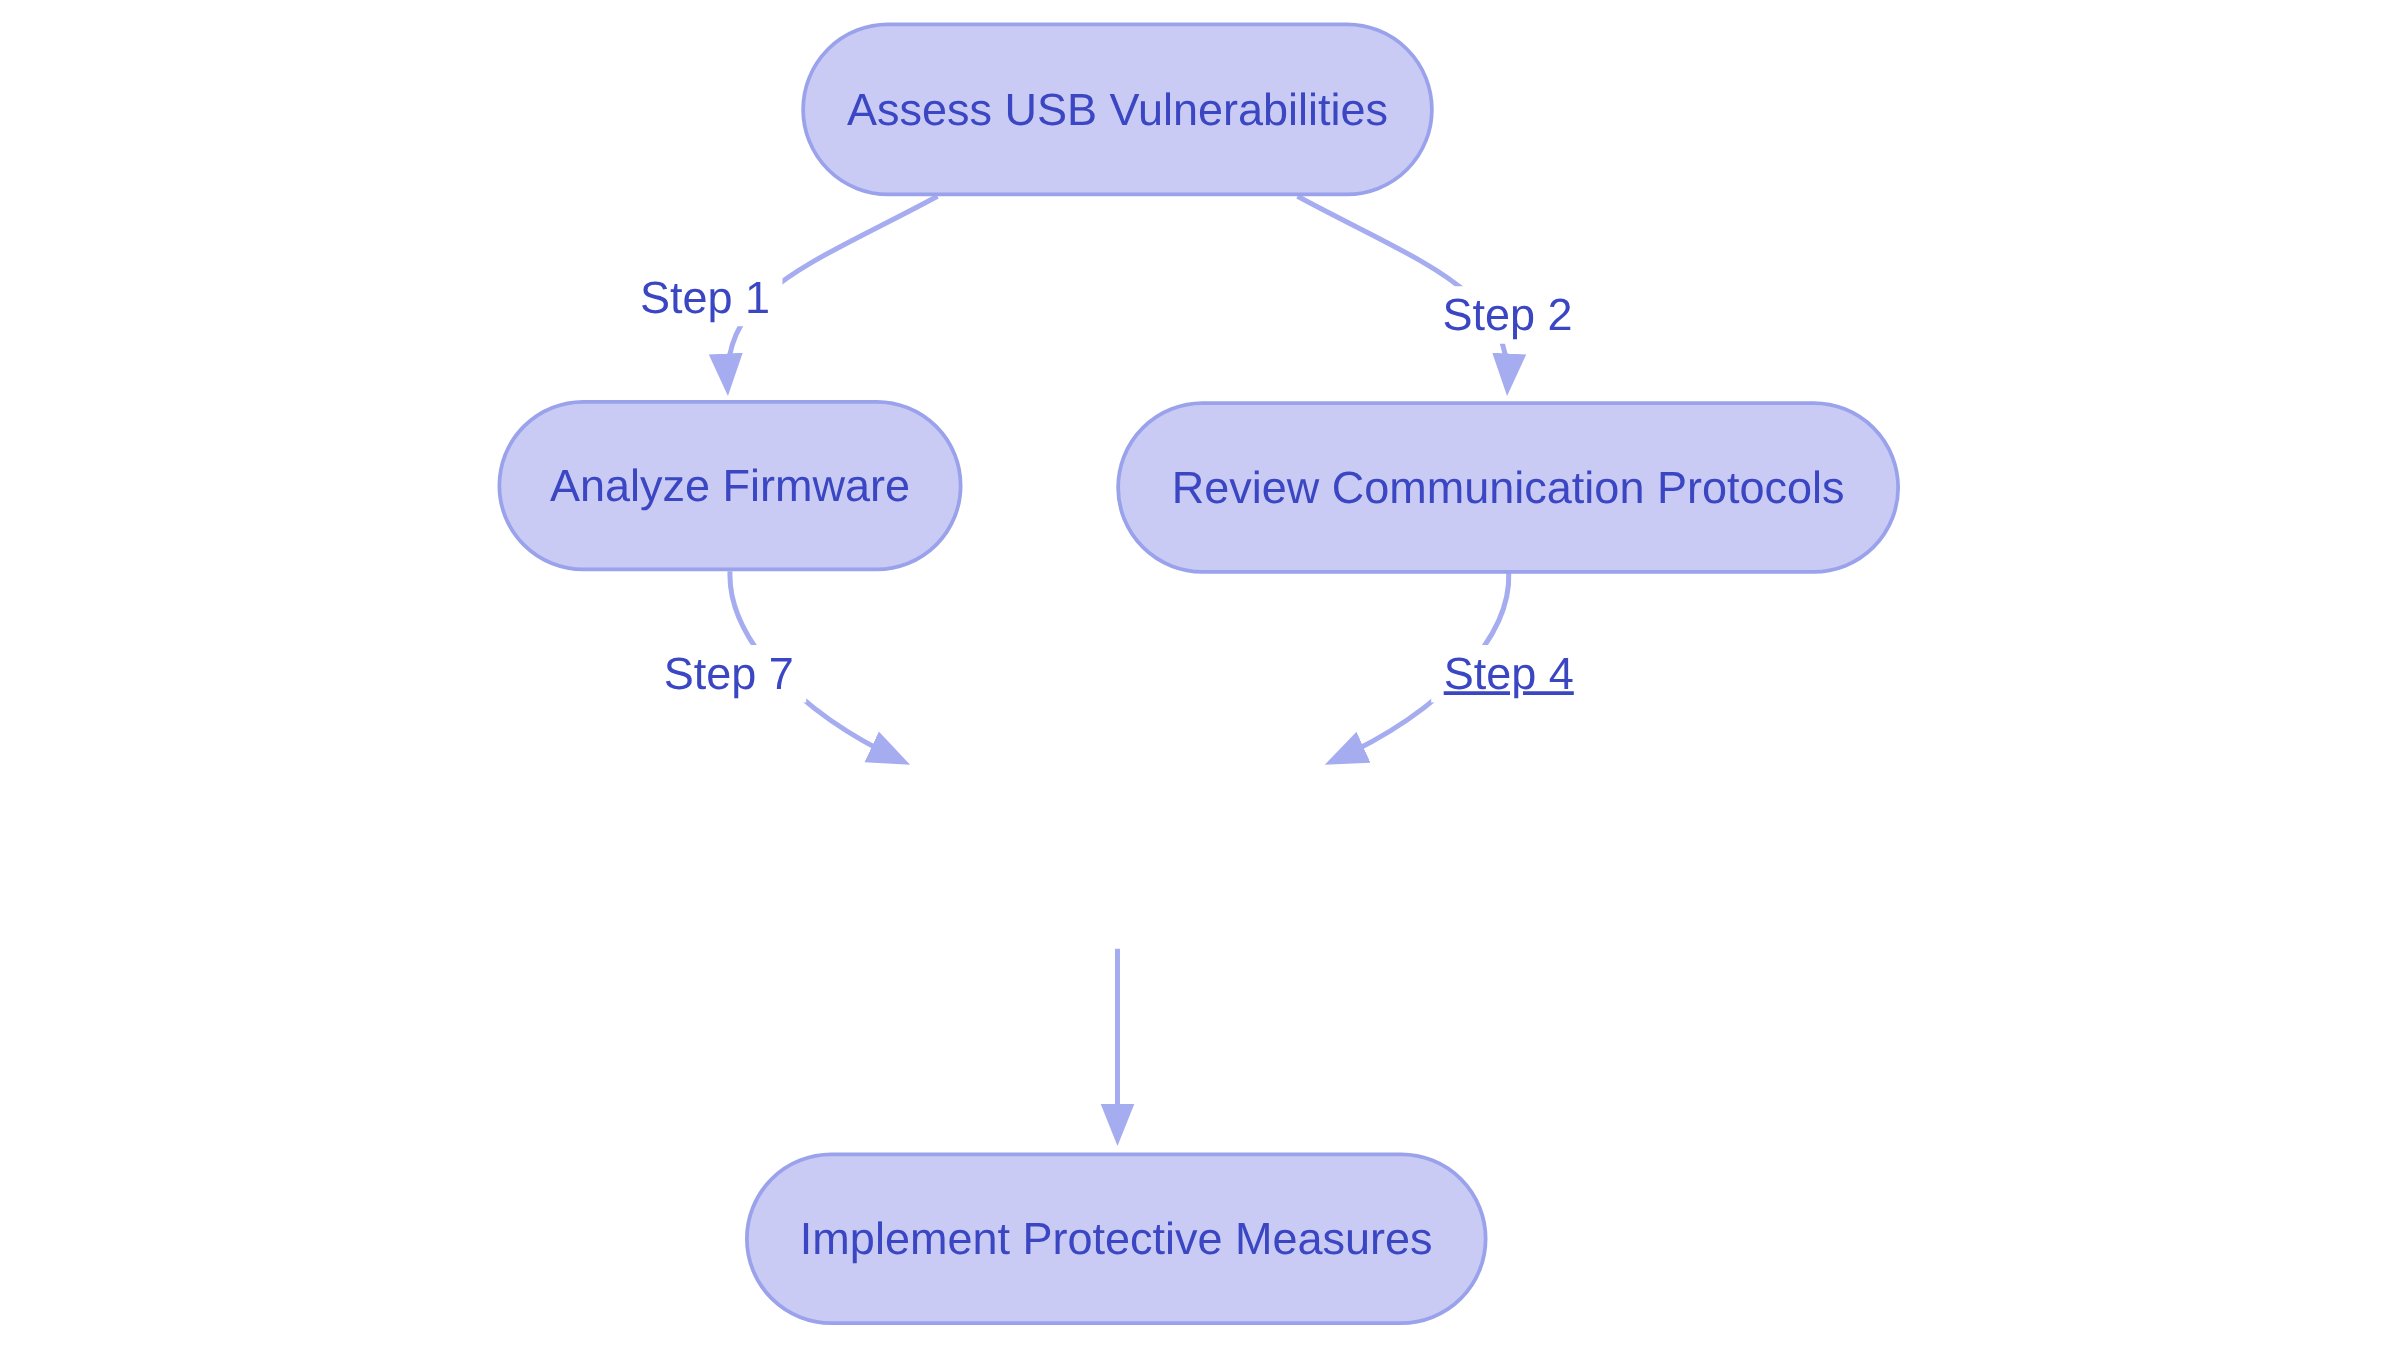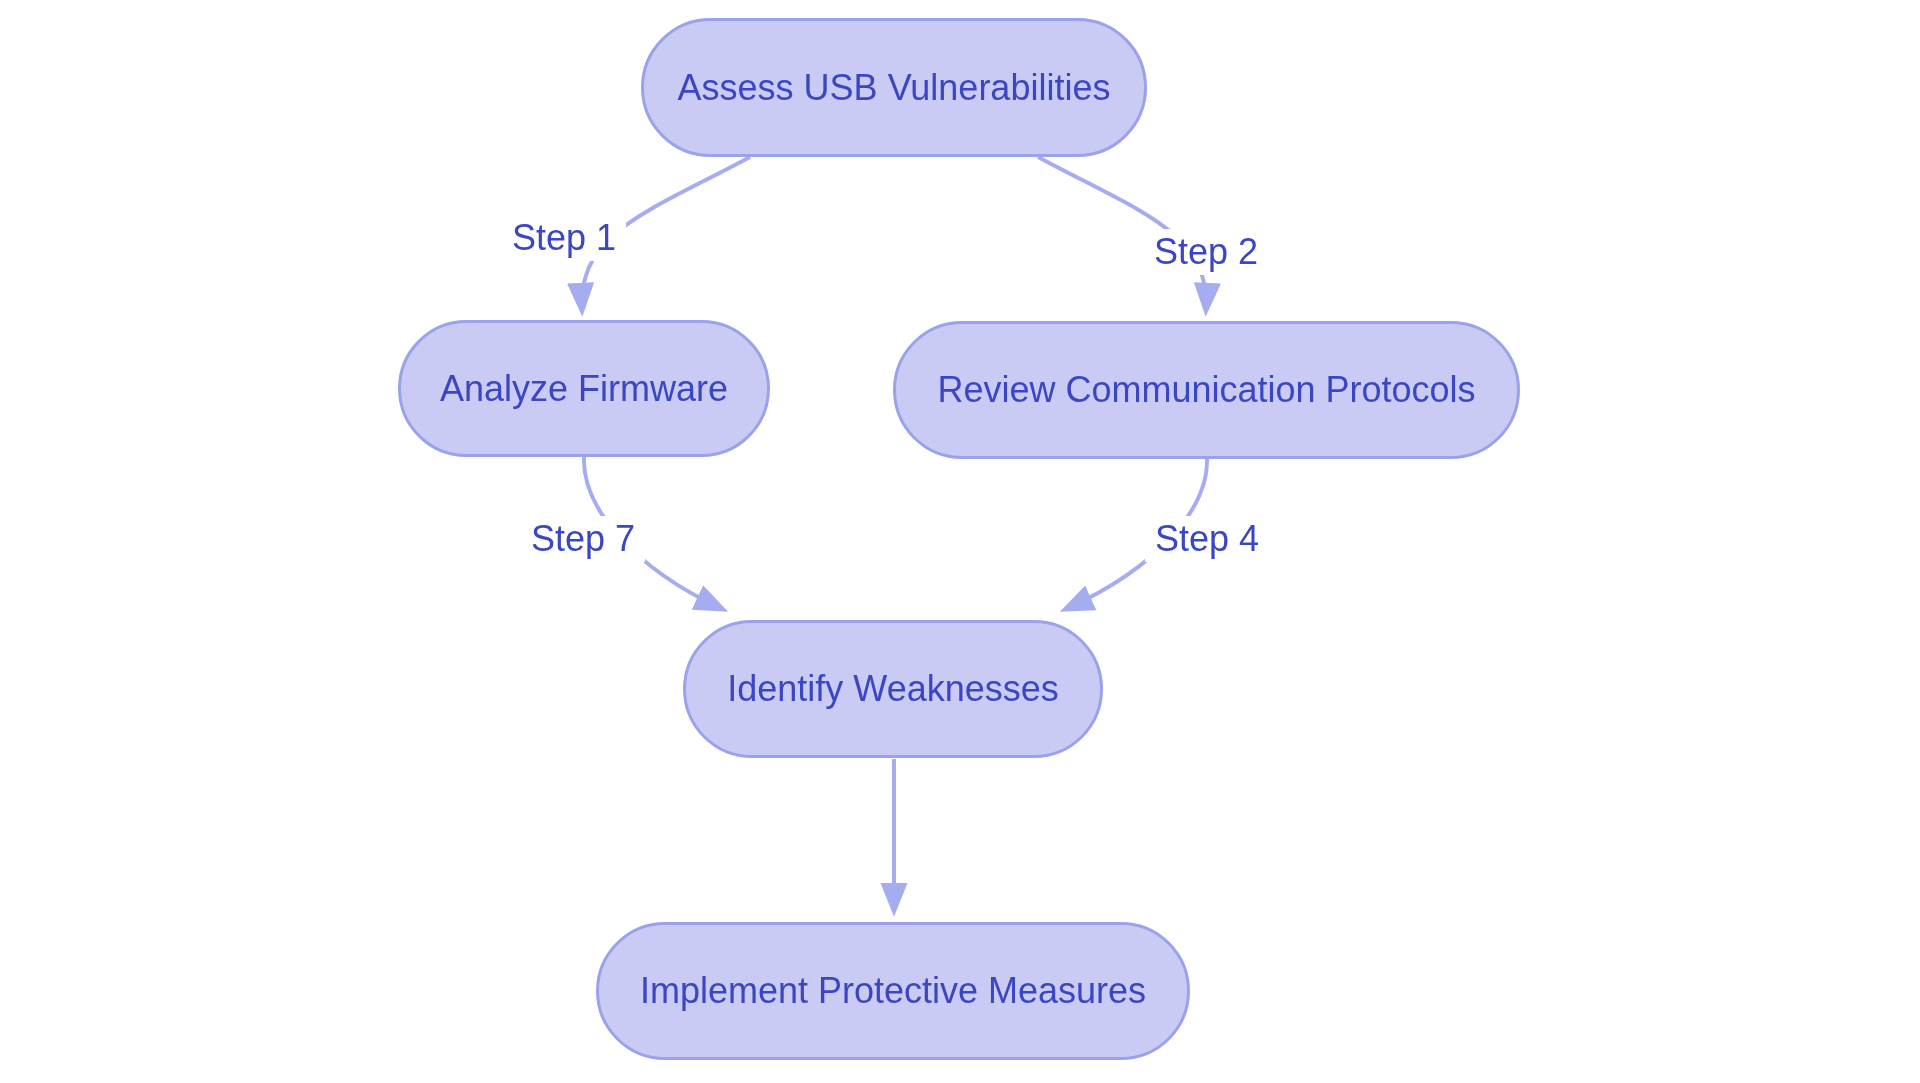--- a/index.html
+++ b/index.html
@@ -42,21 +42,21 @@
     white-space:nowrap;
   }
   .n-assess   {left:641px; top:18px;  width:506px; height:139px;}
   .n-analyze  {left:398px; top:320px; width:372px; height:137px;}
   .n-review   {left:893px; top:321px; width:627px; height:138px;}
   .n-identify {left:683px; top:620px; width:420px; height:138px;}
   .n-implement{left:596px; top:922px; width:594px; height:138px;}
   .l-step1{left:564px;  top:238px;}
   .l-step2{left:1206px; top:252px;}
   .l-step3{left:583px;  top:539px;}
-  .l-step4{left:1207px; top:539px;}
+  .l-step4{left:1207px; top:539px;text-decoration:underline;}
   .l-final{left:895px;  top:838px;}
 </style>
 </head>
 <body>
 
 <div class="canvas">
 
   <svg class="edges" viewBox="0 0 1920 1083" xmlns="http://www.w3.org/2000/svg">
     <defs>
       <marker id="arrow" viewBox="0 0 10 10" refX="8" refY="5" markerWidth="8.5" markerHeight="8.5" orient="auto-start-reverse">
@@ -75,23 +75,20 @@
   </div>
 
   <div class="node n-review">
     <span>Review Communication Protocols</span>
   </div>
 
   <div class="node n-analyze">
     <span>Analyze Firmware</span>
   </div>
 
-  <div class="node n-identify">
-    <span>Identify Weaknesses</span>
-  </div>
 
   <div class="node n-implement">
     <span>Implement Protective Measures</span>
   </div>
 
   <div class="edge-label l-step1">Step 1</div>
   <div class="edge-label l-step2">Step 2</div>
   <div class="edge-label l-step3">Step 7</div>
   <div class="edge-label l-step4">Step 4</div>
 

